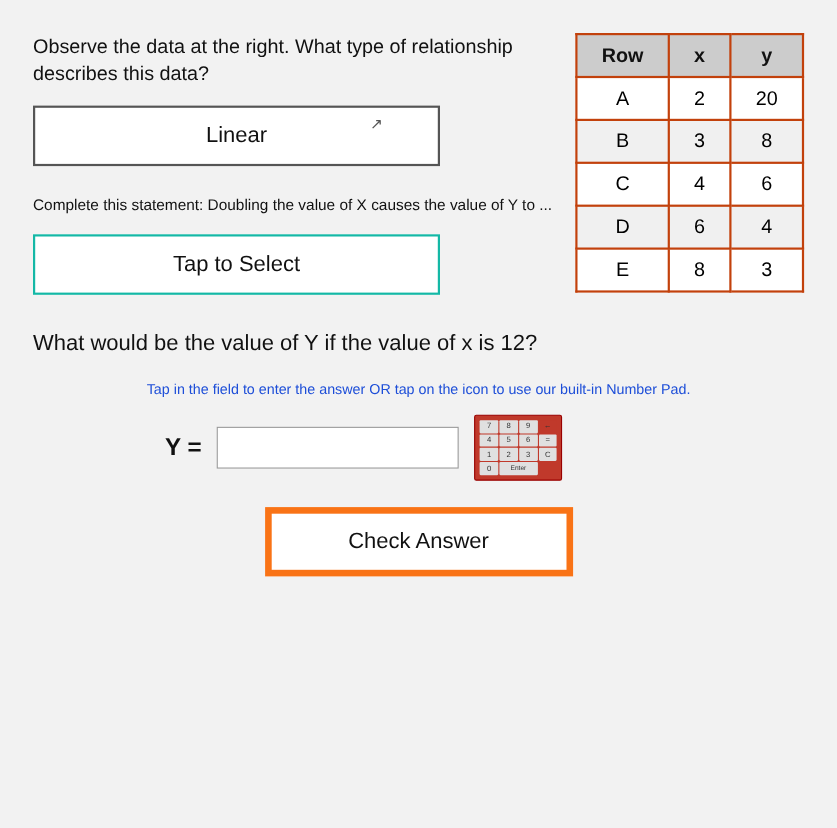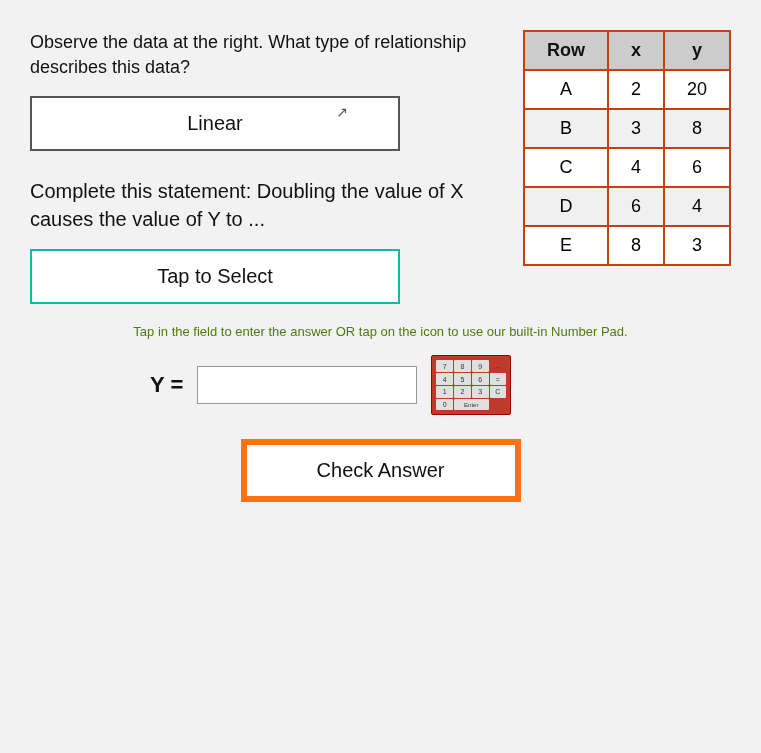--- a/index.html
+++ b/index.html
@@ -57,21 +57,21 @@
 
     .answer-box .cursor-arrow {
       position: absolute;
       top: 6px;
       right: 50px;
       font-size: 14px;
       color: #555;
     }
 
     .statement-text {
-      font-size: 20px;
+      font-size: 14px;
       color: #111;
       line-height: 1.4;
       margin-top: 10px;
     }
 
     .tap-select-box {
       border: 2px solid #14b8a6;
       background: #fff;
       padding: 14px 0;
       text-align: center;
@@ -113,21 +113,21 @@
     .third-question {
       margin-top: 30px;
       font-size: 20px;
       color: #111;
       line-height: 1.4;
     }
 
     .instruction-text {
       margin-top: 20px;
       font-size: 13px;
-      color: #4d7c0f;
+      color: #1d4ed8;
       text-align: center;
     }
 
     .y-input-row {
       display: flex;
       align-items: center;
       gap: 14px;
       margin-top: 16px;
       margin-left: 120px;
     }
@@ -252,20 +252,21 @@
               <td>E</td>
               <td>8</td>
               <td>3</td>
             </tr>
           </tbody>
       </table>
     </div>
 
   </div>
 
+  <div class="third-question">What would be the value of Y if the value of x is 12?</div>
 
   <div class="instruction-text">Tap in the field to enter the answer OR tap on the icon to use our built-in Number Pad.</div>
 
   <div class="y-input-row">
     <span class="y-label">Y =</span>
     <input class="y-input" type="text" style="">
 
     <div class="numpad-thumb">
       <div class="np-cell">7</div>
       <div class="np-cell">8</div>

